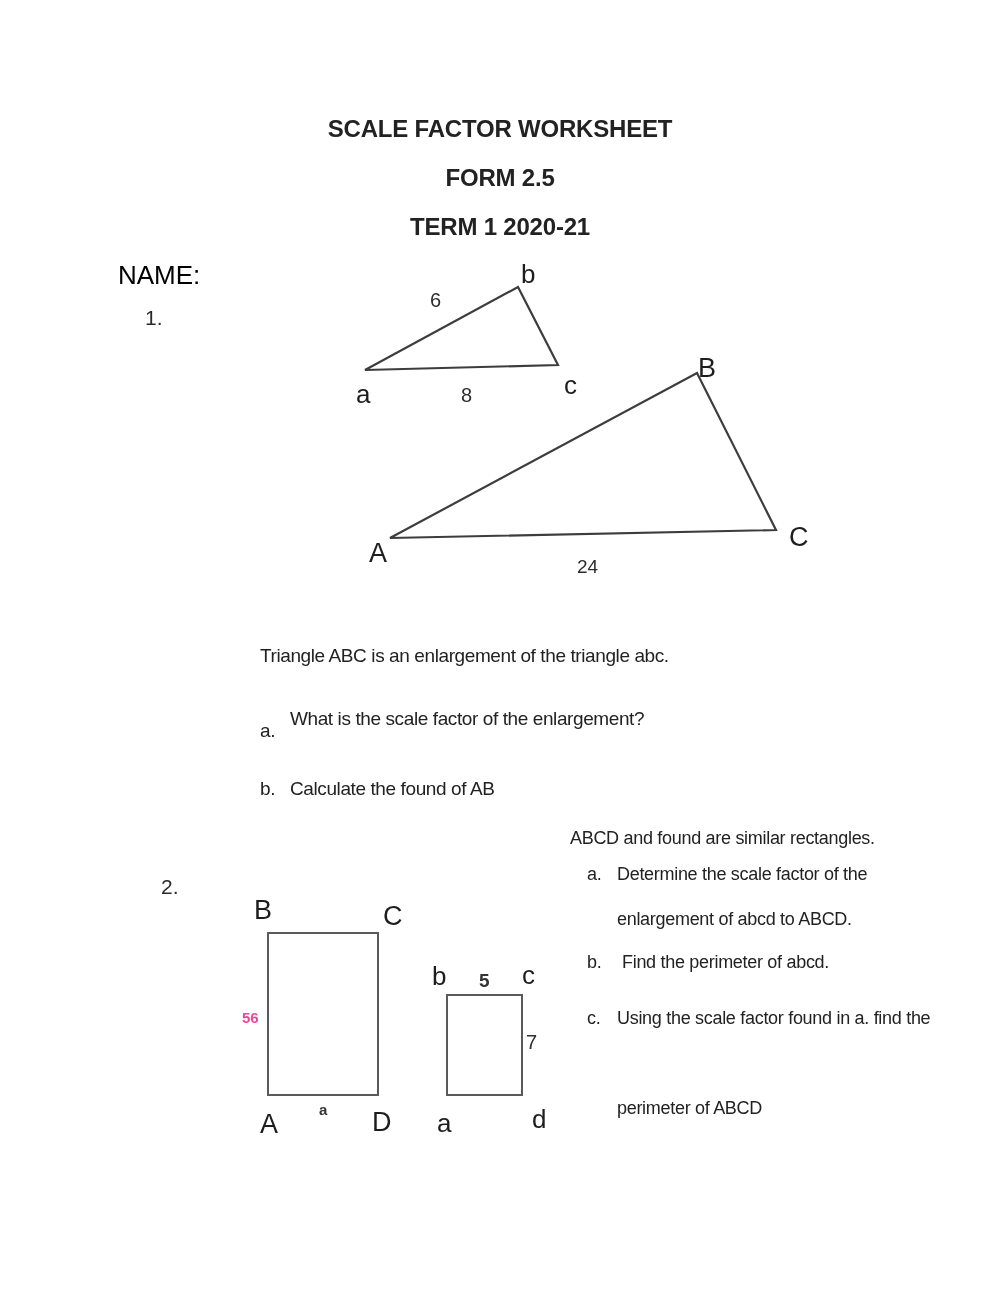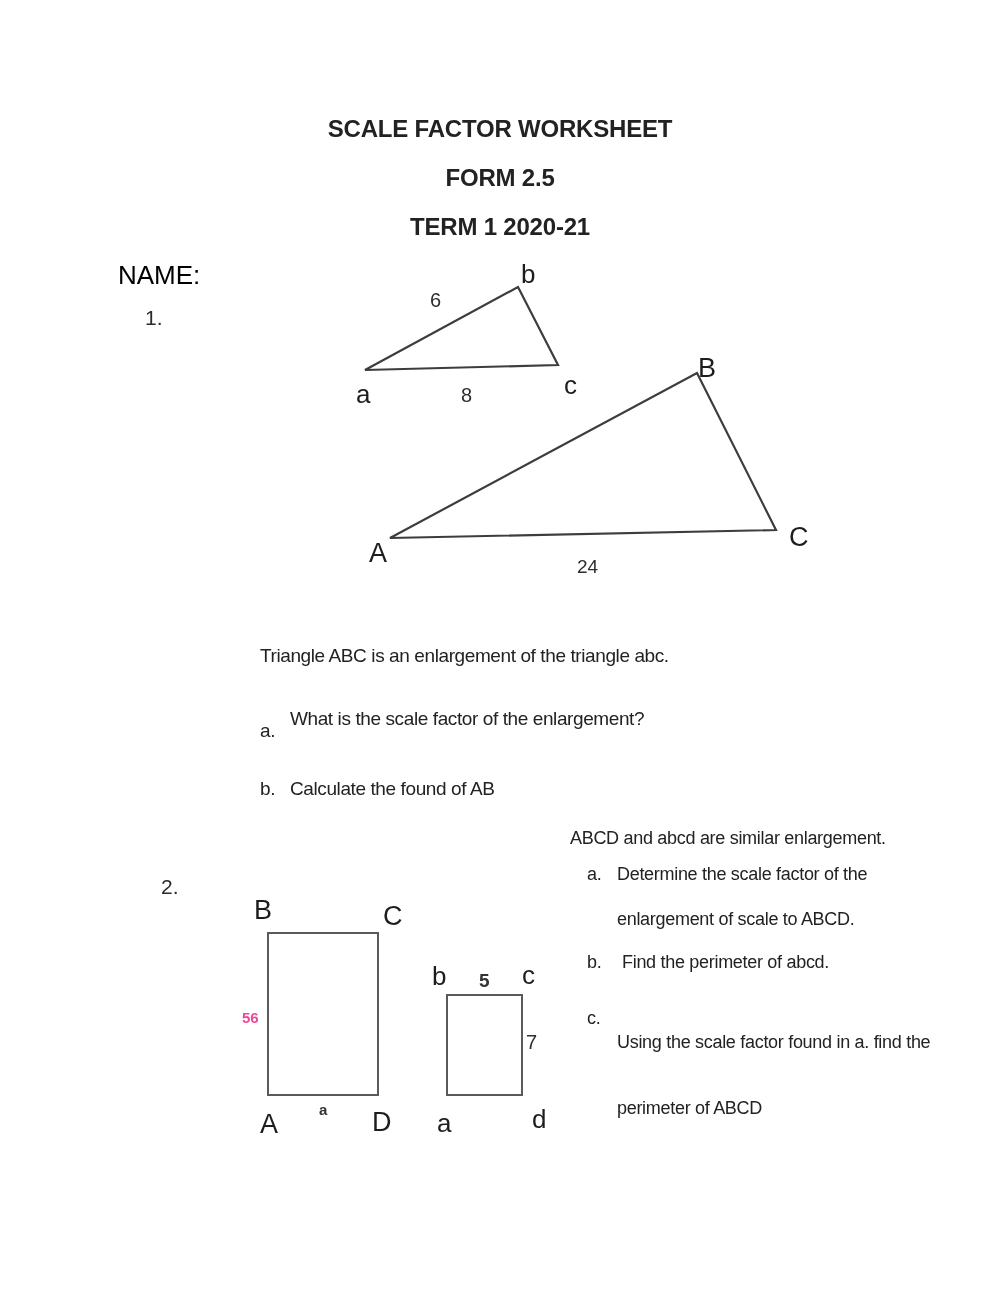--- a/index.html
+++ b/index.html
@@ -63,28 +63,28 @@
 <div class="abs vertex-upper" style="left:789px; top:524px;">C</div>
 
 <div class="abs body-text" style="left:230px; top:646px;margin-left:30px;">Triangle ABC is an enlargement of the triangle abc.</div>
 <div class="abs body-text" style="left:260px; top:721px;">a.</div>
 <div class="abs body-text" style="left:290px; top:681px;margin-top:28px;">What is the scale factor of the enlargement?</div>
 <div class="abs body-text" style="left:260px; top:779px;">b.</div>
 <div class="abs body-text" style="left:290px; top:779px;">Calculate the found of AB</div>
 
 <div class="abs q-number" style="left:161px; top:876px;">2.</div>
 
-<div class="abs side-text" style="left:570px; top:829px;">ABCD and abcd are similar enlargement.</div>
+<div class="abs side-text" style="left:570px; top:829px;">ABCD and found are similar rectangles.</div>
 <div class="abs side-text" style="left:587px; top:865px;">a.</div>
 <div class="abs side-text" style="left:617px; top:865px;">Determine the scale factor of the</div>
-<div class="abs side-text" style="left:617px; top:910px;">enlargement of scale to ABCD.</div>
+<div class="abs side-text" style="left:617px; top:910px;">enlargement of abcd to ABCD.</div>
 <div class="abs side-text" style="left:587px; top:953px;">b.</div>
 <div class="abs side-text" style="left:622px; top:953px;">Find the perimeter of abcd.</div>
 <div class="abs side-text" style="left:587px; top:1009px;">c.</div>
-<div class="abs side-text" style="left:617px; top:1009px;margin-top:24px;">Using the scale factor found in a. find the</div>
+<div class="abs side-text" style="left:617px; top:1009px;">Using the scale factor found in a. find the</div>
 <div class="abs side-text" style="left:617px; top:1099px;">perimeter of ABCD</div>
 
 <div class="abs vertex-upper" style="left:254px; top:897px;">B</div>
 <div class="abs vertex-upper" style="left:383px; top:903px;">C</div>
 <div class="abs measure-bold" style="left:242px; top:1010px;">56</div>
 <div class="abs vertex-upper" style="left:260px; top:1111px;">A</div>
 <div class="abs measure-tiny" style="left:319px; top:1102px;">a</div>
 <div class="abs vertex-upper" style="left:372px; top:1109px;">D</div>
 
 <div class="abs vertex-lower" style="left:432px; top:963px;">b</div>

